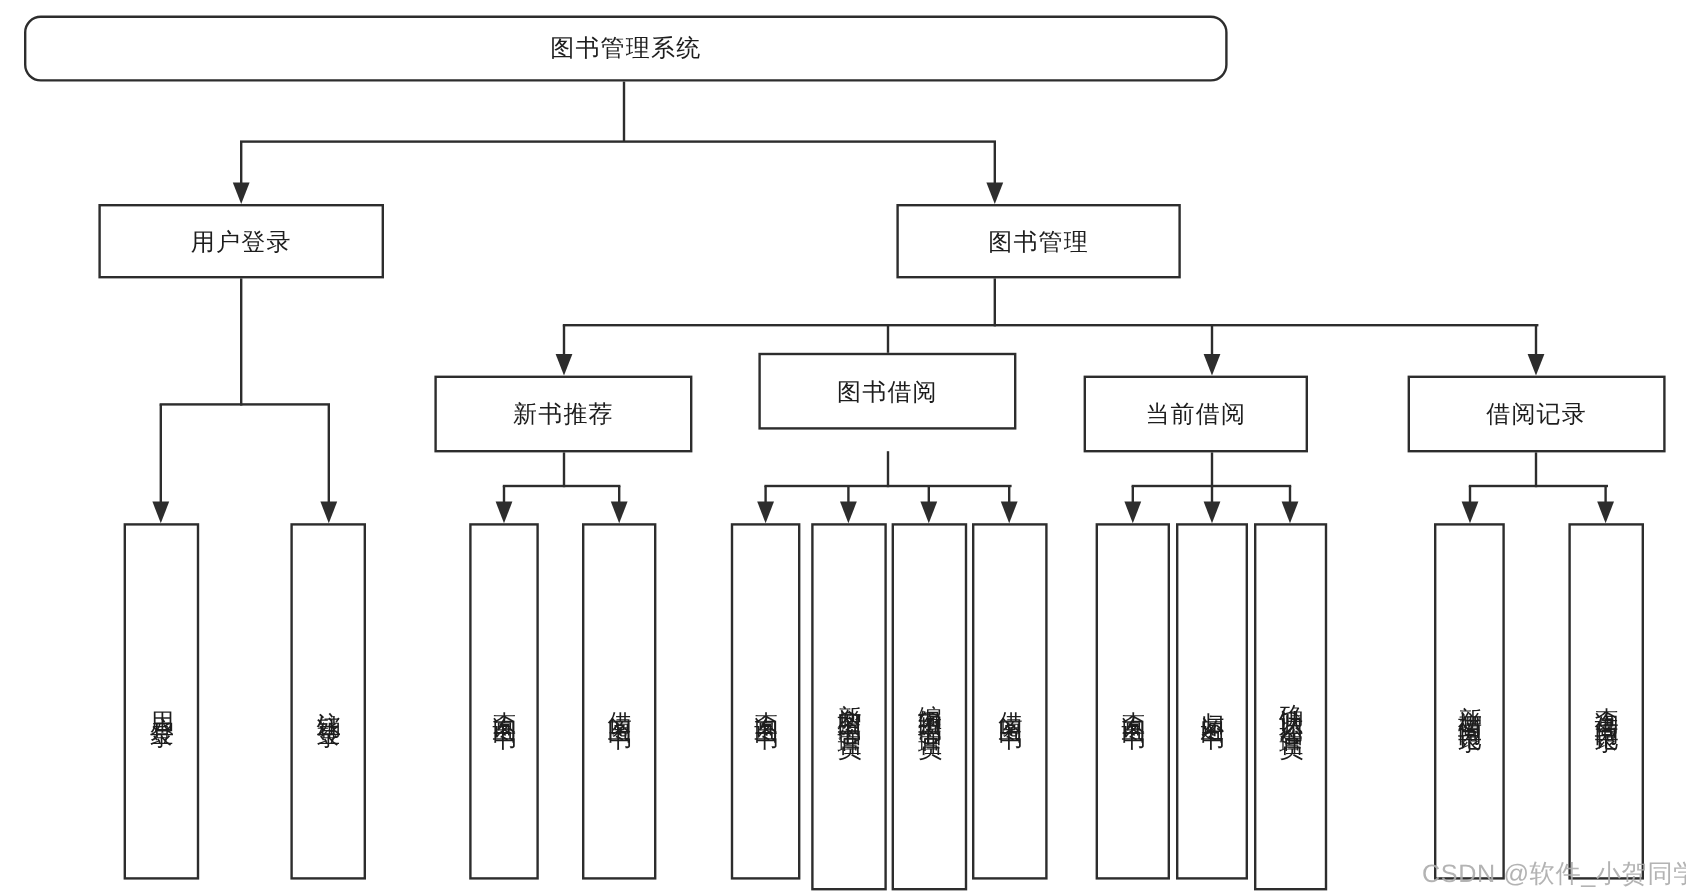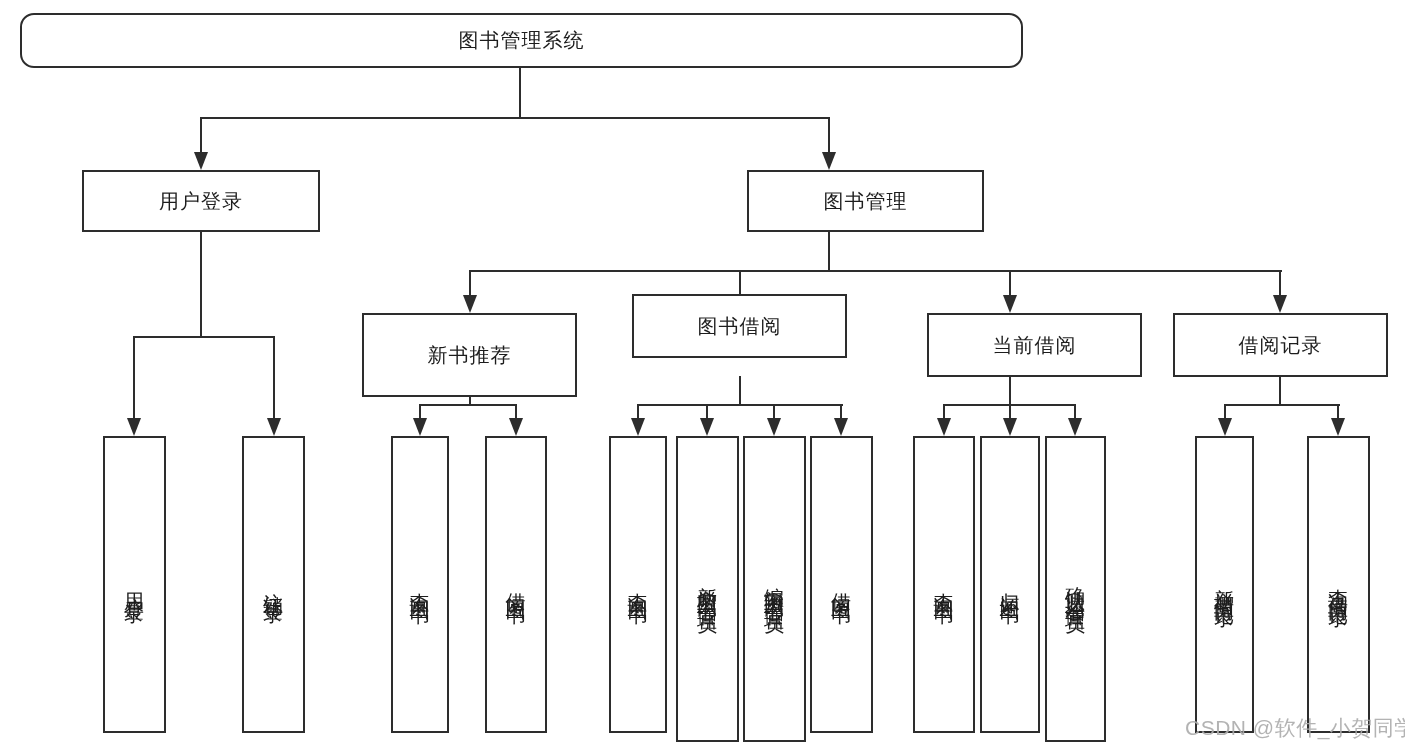--- a/index.html
+++ b/index.html
@@ -82,23 +82,23 @@
   <div class="ln" style="left:469px;top:270px;width:813px;height:2px;"></div>
   <div class="ln" style="left:469px;top:271px;width:2px;height:26px;"></div>
   <div class="ar" style="left:463px;top:295px;"></div>
   <div class="ln" style="left:739px;top:271px;width:2px;height:26px;"></div>
   <div class="ar" style="left:733px;top:295px;"></div>
   <div class="ln" style="left:1009px;top:271px;width:2px;height:26px;"></div>
   <div class="ar" style="left:1003px;top:295px;"></div>
   <div class="ln" style="left:1279px;top:271px;width:2px;height:26px;"></div>
   <div class="ar" style="left:1273px;top:295px;"></div>
 
-  <div class="box" style="left:362px;top:313px;width:215px;height:84px;">新书推荐</div>
+  <div class="box" style="left:362px;top:313px;width:215px;height:64px;">新书推荐</div>
   <div class="box" style="left:632px;top:294px;width:215px;height:64px;">图书借阅</div>
-  <div class="box" style="left:903px;top:313px;width:215px;height:64px;margin-left:24px;">当前借阅</div>
+  <div class="box" style="left:903px;top:313px;width:187px;height:64px;">当前借阅</div>
   <div class="box" style="left:1173px;top:313px;width:215px;height:64px;">借阅记录</div>
 
   <div class="ln" style="left:469px;top:376px;width:2px;height:30px;"></div>
   <div class="ln" style="left:419px;top:404px;width:98px;height:2px;"></div>
   <div class="ln" style="left:419px;top:405px;width:2px;height:15px;"></div>
   <div class="ar" style="left:413px;top:418px;"></div>
   <div class="ln" style="left:515px;top:405px;width:2px;height:15px;"></div>
   <div class="ar" style="left:509px;top:418px;"></div>
 
   <div class="ln" style="left:739px;top:376px;width:2px;height:30px;"></div>

